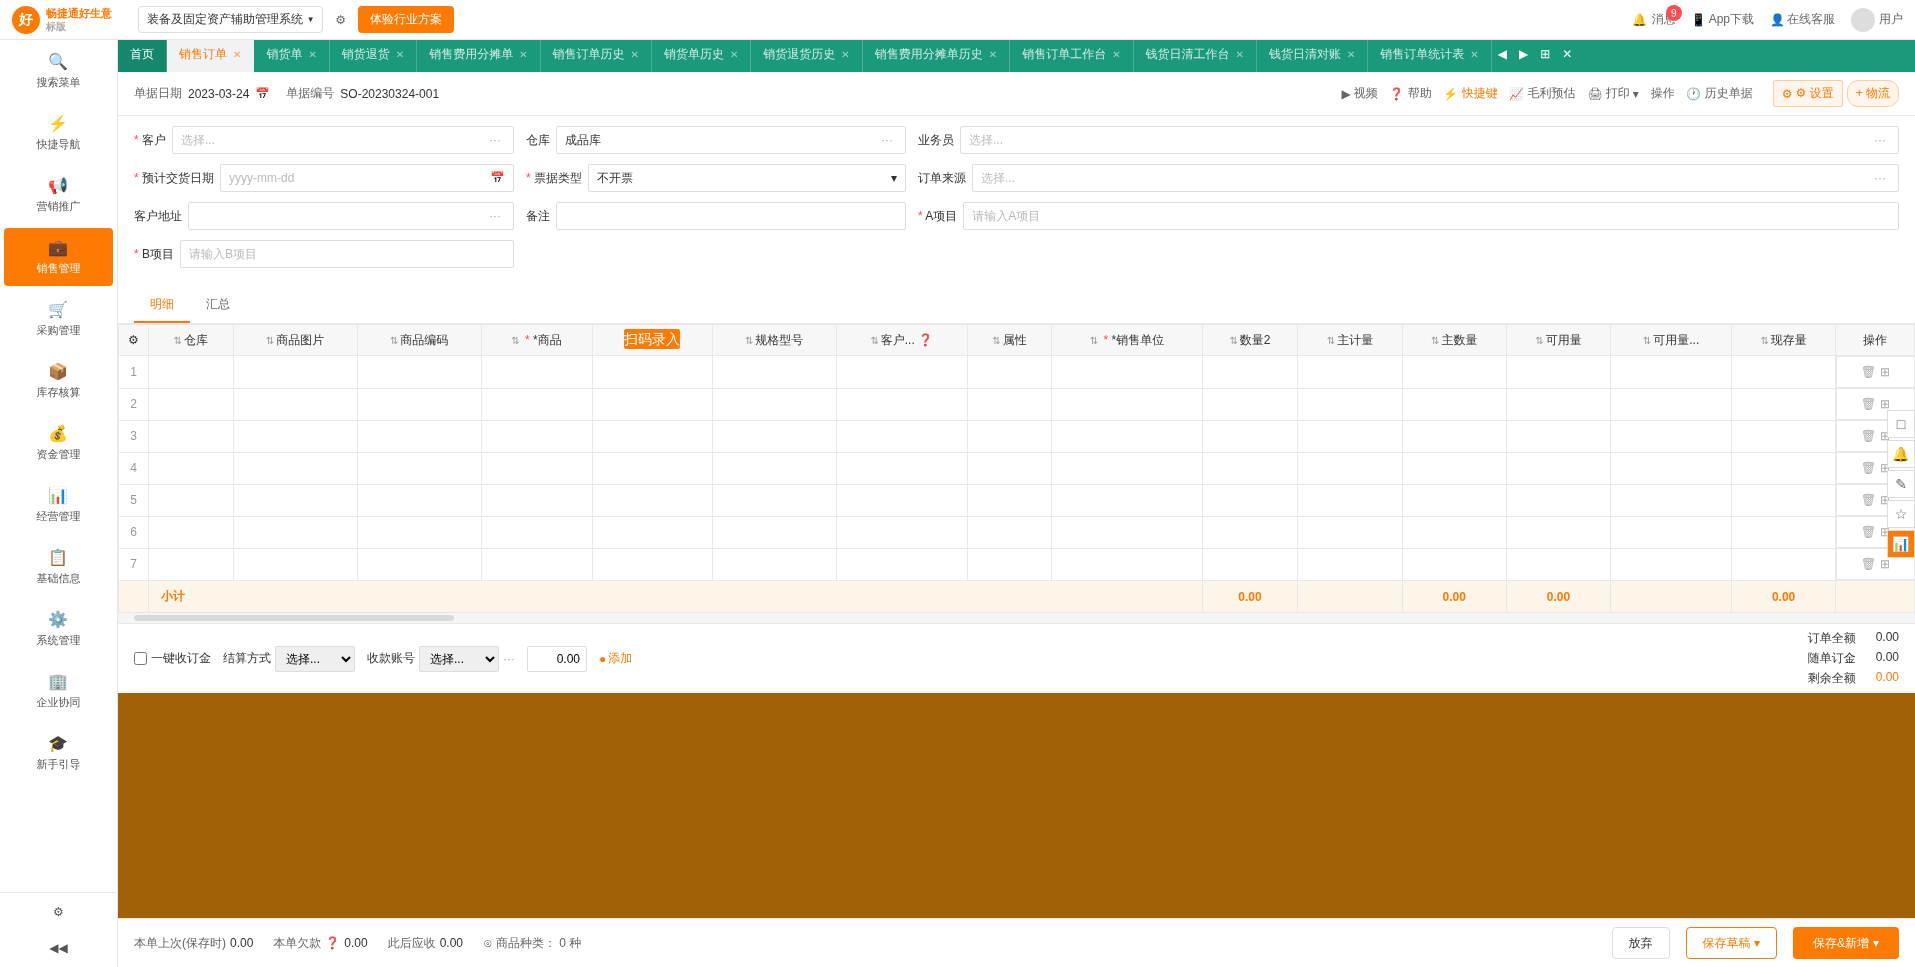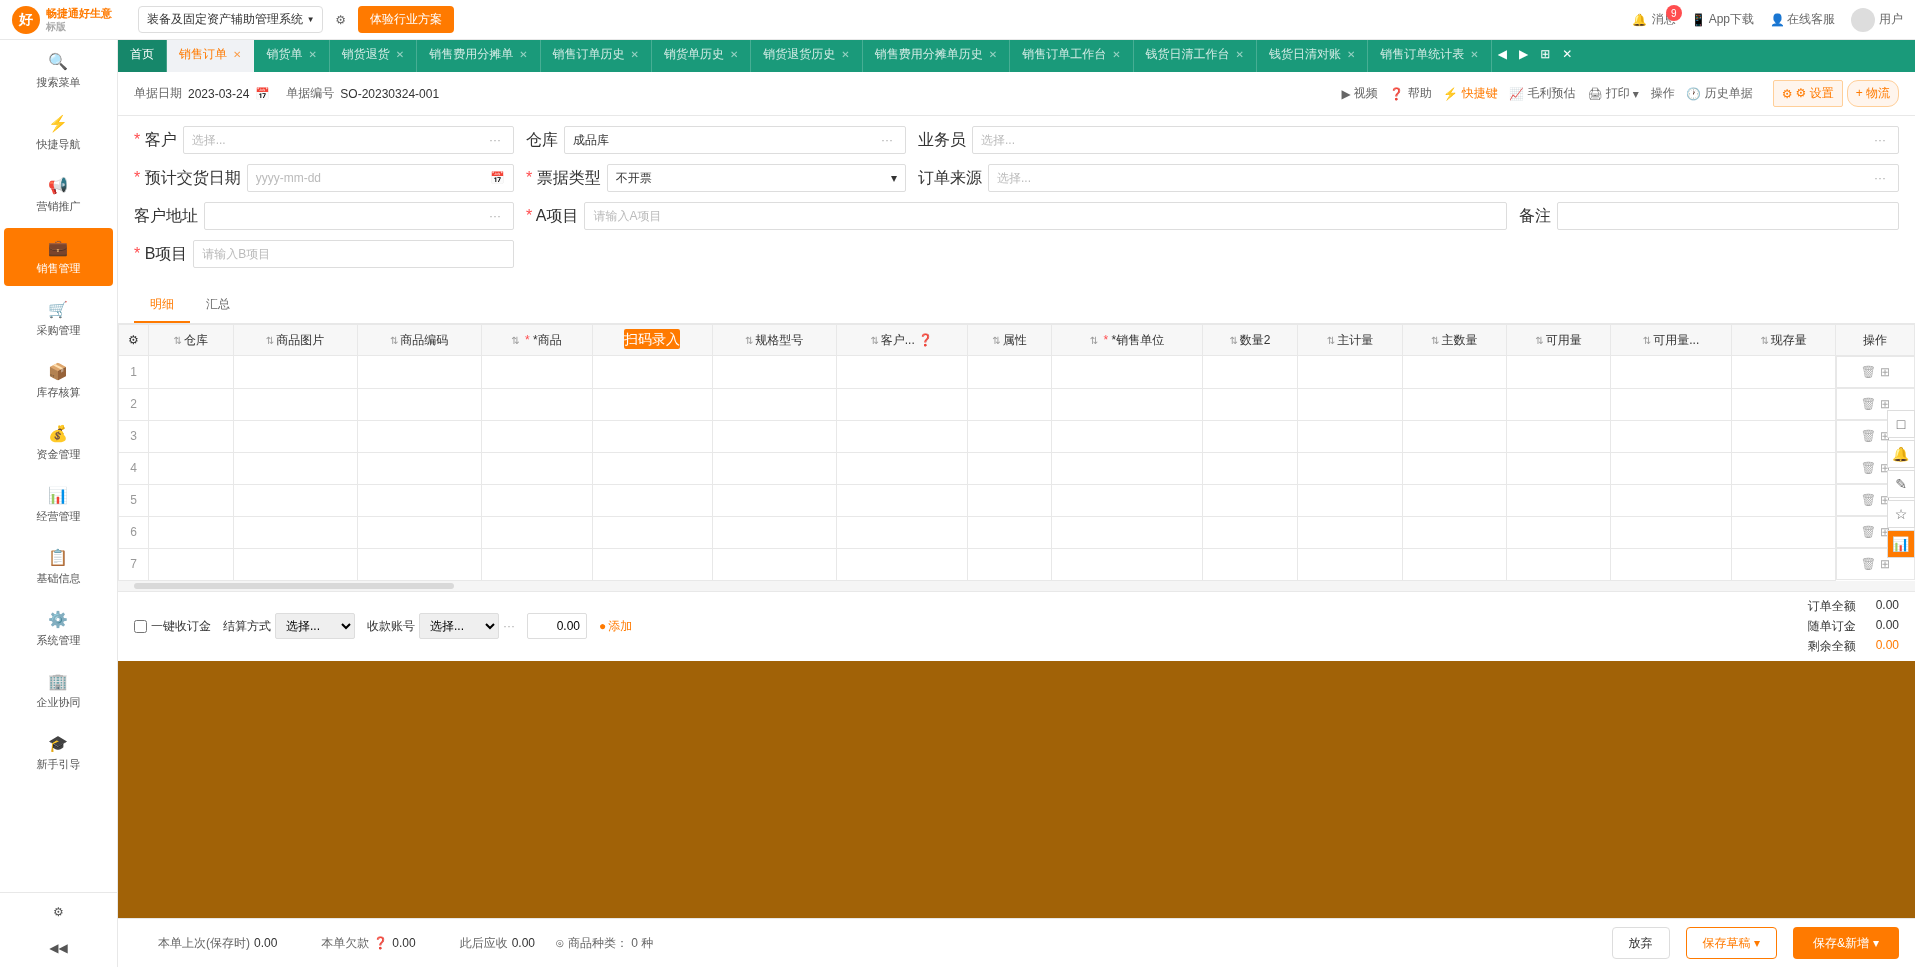--- a/index.html
+++ b/index.html
@@ -52,21 +52,21 @@
     .form-header { padding: 8px 16px; display: flex; align-items: center; gap: 16px; border-bottom: 1px solid #e8e8e8; background: #fff; }
     .form-header-field { display: flex; align-items: center; gap: 6px; font-size: 12px; }
     .form-header-label { color: #666; }
     .form-header-value { color: #333; }
     .action-link { cursor: pointer; display: flex; align-items: center; gap: 2px; }
 
     
     .form-fields { padding: 10px 16px; background: #fff; }
     .form-row { display: flex; align-items: center; gap: 12px; margin-bottom: 10px; }
     .form-field { display: flex; align-items: center; gap: 6px; flex: 1; }
-    .field-label { color: #333; white-space: nowrap; font-size: 16px; }
+    .field-label { color: #333; white-space: nowrap; font-size: 12px; }
     .field-label.required::before { content: '* '; color: #ff4d4f; }
     .field-input { flex: 1; height: 28px; border: 1px solid #ddd; border-radius: 2px; padding: 0 8px; font-size: 12px; color: #999; display: flex; align-items: center; cursor: pointer; }
     .field-input.has-value { color: #333; }
     .field-select { flex: 1; height: 28px; border: 1px solid #ddd; border-radius: 2px; padding: 0 8px; font-size: 12px; display: flex; align-items: center; justify-content: space-between; cursor: pointer; }
     .more-btn { color: #aaa; cursor: pointer; padding: 0 4px; }
     .cal-icon { color: #aaa; cursor: pointer; }
     
     
     .detail-tabs { display: flex; border-bottom: 1px solid #e8e8e8; padding: 0 16px; background: #fff; }
     .detail-tab { padding: 8px 16px; cursor: pointer; font-size: 12px; color: #666; border-bottom: 2px solid transparent; }
@@ -89,21 +89,21 @@
     
     .bottom-bar { background: #fff; padding: 6px 16px; border-top: 1px solid #e8e8e8; display: flex; align-items: center; gap: 12px; font-size: 12px; }
     .checkbox-field { display: flex; align-items: center; gap: 4px; cursor: pointer; }
     .select-field { display: flex; align-items: center; gap: 4px; }
     .select-input { height: 26px; border: 1px solid #ddd; border-radius: 2px; padding: 0 6px; font-size: 12px; min-width: 80px; }
     .amount-input { height: 26px; border: 1px solid #ddd; border-radius: 2px; padding: 0 6px; font-size: 12px; width: 60px; text-align: right; }
     .add-link { color: #ff7a00; cursor: pointer; display: flex; align-items: center; gap: 2px; }
 
     
     .footer-bar { background: #fff; padding: 8px 16px; border-top: 1px solid #e8e8e8; display: flex; align-items: center; font-size: 12px; }
-    .footer-stat { display: flex; align-items: center; gap: 4px; margin-right: 20px; color: #666; margin-left: 24px; }
+    .footer-stat { display: flex; align-items: center; gap: 4px; margin-right: 20px; color: #666; }
     .footer-stat .val { color: #333; }
     .footer-right { margin-left: auto; display: flex; align-items: center; gap: 16px; }
     .btn-discard { height: 32px; padding: 0 16px; border: 1px solid #ddd; background: white; border-radius: 4px; cursor: pointer; font-size: 12px; color: #333; }
     .btn-draft { height: 32px; padding: 0 16px; border: 1px solid #ff7a00; background: white; border-radius: 4px; cursor: pointer; font-size: 12px; color: #ff7a00; }
     .btn-save { height: 32px; padding: 0 20px; background: #ff7a00; border: none; border-radius: 4px; cursor: pointer; font-size: 12px; color: white; display: flex; align-items: center; gap: 4px; }
     .footer-product-count { color: #666; margin-right: auto; }
 
     
     .right-float { position: fixed; right: 0; top: 50%; transform: translateY(-50%); display: flex; flex-direction: column; gap: 2px; z-index: 100; }
     .right-float-btn { width: 28px; height: 28px; background: #fff; border: 1px solid #ddd; display: flex; align-items: center; justify-content: center; cursor: pointer; font-size: 14px; color: #666; }
@@ -382,29 +382,29 @@
           </div>
 
           <div class="form-row">
             <div class="form-field" style="max-width:380px;">
               <span class="field-label">客户地址</span>
               <div class="field-input">
                 <span style="flex:1"></span>
                 <span class="more-btn">···</span>
               </div>
             </div>
+            <div class="form-field" style="max-width:380px;">
+              <span class="field-label">备注</span>
+              <div class="field-input" style="flex:1;">
+              </div>
+            </div>
             <div class="form-field">
               <span class="field-label required">A项目</span>
               <div class="field-input">
                 <span style="color:#bbb;flex:1">请输入A项目</span>
-              </div>
-            </div>
-            <div class="form-field" style="max-width:380px;">
-              <span class="field-label">备注</span>
-              <div class="field-input" style="flex:1;">
               </div>
             </div>
           </div>
 
           <div class="form-row">
             <div class="form-field" style="max-width:380px;">
               <span class="field-label required">B项目</span>
               <div class="field-input">
                 <span style="color:#bbb;flex:1">请输入B项目</span>
               </div>
@@ -628,20 +628,31 @@
                   <td></td>
                 <td></td>
                   <td></td>
                   <td></td>
                 <td style="display:flex;gap:4px;justify-content:center;align-items:center;height:32px;">
                   <span style="cursor:pointer;color:#aaa;">🗑</span>
                   <span style="cursor:pointer;color:#aaa;">⊞</span>
                 </td>
               </tr>
 
+              <tr class="subtotal-row">
+                <td></td>
+                <td colspan="9" style="text-align:left;padding-left:12px;color:#ff7a00;font-weight:bold;">小计</td>
+                <td class="num">0.00</td>
+                <td></td>
+                <td class="num">0.00</td>
+                <td class="num">0.00</td>
+                <td></td>
+                <td class="num">0.00</td>
+                <td></td>
+              </tr>
             </tbody>
           </table>
         </div>
 
         <div class="scroll-area">
           <div class="scroll-thumb"></div>
         </div>
 
         <div class="bottom-bar">
           <div class="checkbox-field">

